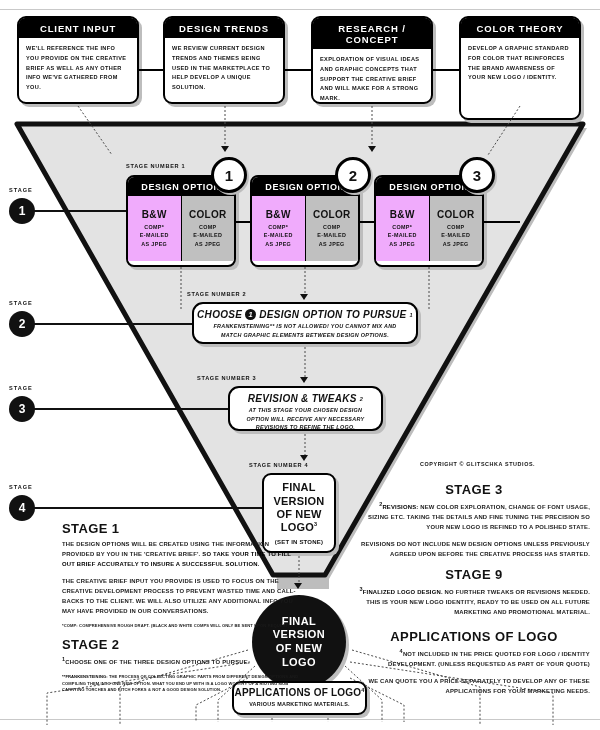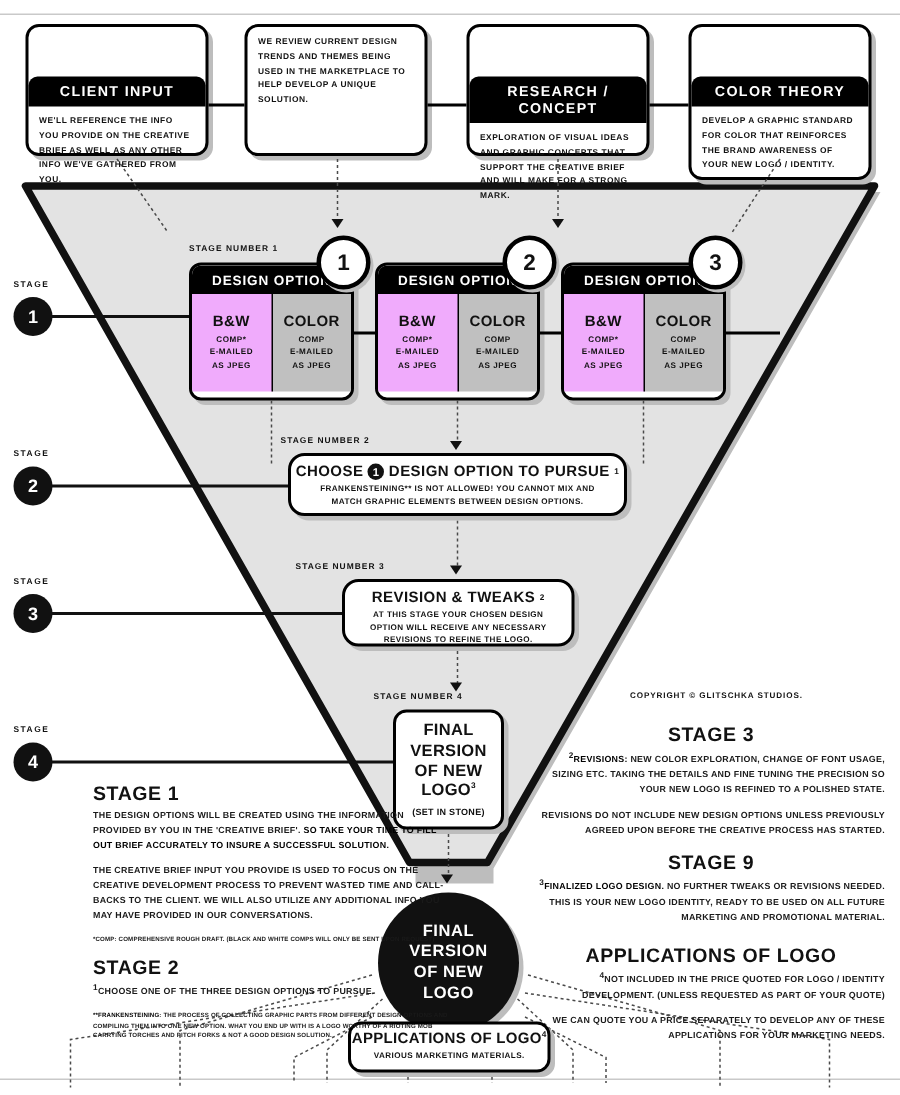--- a/index.html
+++ b/index.html
@@ -17,21 +17,21 @@
   .page-rule.top{top:9px;}
   .page-rule.bottom{top:719px;}
 
   
   .rbox{position:absolute;box-sizing:border-box;border-radius:9px;
         background:#fff;border:2.5px solid #000;
         box-shadow:3px 3px 0 0 #bdbdbd;}
   .rbox .hdr{
     background:#000;color:#fff;border-radius:6px 6px 0 0;
     text-align:center;font-weight:bold;letter-spacing:.9px;
-    font-size:9.5px;padding:5px 2px 4px 2px;margin-top:33px;
+    font-size:9.5px;padding:5px 2px 4px 2px;
   }
   .rbox .body{
     padding:6px 7px 5px 7px;font-size:5.6px;line-height:1.75;
     letter-spacing:.35px;font-weight:bold;color:#111;text-align:left;
   }
   .funnel{position:absolute;left:0;top:0;}
 
   
   .hline{position:absolute;background:#000;height:2px;}
 
@@ -65,21 +65,21 @@
   .numcircle{position:absolute;width:30px;height:30px;border-radius:50%;
     background:#fff;border:3px solid #000;display:flex;align-items:center;
     justify-content:center;font-weight:bold;font-size:15px;color:#111;
     box-shadow:2px 2px 0 0 #bdbdbd;}
 
   .stagenum{position:absolute;font-size:5.6px;font-weight:bold;letter-spacing:.7px;color:#111;}
 
   
   .midbox{position:absolute;box-sizing:border-box;border-radius:11px;
      background:#fff;border:2.5px solid #000;box-shadow:3px 3px 0 0 #bdbdbd;
-     text-align:center;}
+     text-align:center;font-style:italic;}
   .midbox .t1{font-size:10px;font-weight:bold;letter-spacing:.3px;margin:5px 0 2px 0;
      display:flex;align-items:center;justify-content:center;gap:3px;}
   .midbox .t2{font-size:5.4px;font-weight:bold;line-height:1.6;letter-spacing:.3px;
      padding:0 9px 5px 9px;}
   .inline-dot{display:inline-flex;width:11px;height:11px;border-radius:50%;
      background:#111;color:#fff;font-size:7.5px;align-items:center;justify-content:center;
      font-weight:bold;}
   .sup{font-size:5.5px;vertical-align:super;font-weight:bold;}
 
   
@@ -127,20 +127,21 @@
 
     <polygon points="17,124 583,124 325,575 325,585 273,585 273,575 17,124" fill="#bdbdbd" transform="translate(4,4)"></polygon>
     <polygon points="17,124 583,124 325,575 273,575 17,124" fill="#e3e3e3" stroke="#111111" stroke-width="5" stroke-linejoin="round"></polygon>
   </svg>
 
   <div class="rbox" style="left:17px;top:16px;width:122px;height:88px;">
     <div class="hdr">CLIENT INPUT</div>
     <div class="body">WE'LL REFERENCE THE INFO YOU PROVIDE ON THE CREATIVE BRIEF AS WELL AS ANY OTHER INFO WE'VE GATHERED FROM YOU.</div>
   </div>
   <div class="rbox" style="left:163px;top:16px;width:122px;height:88px;">
+    <div class="hdr">DESIGN TRENDS</div>
     <div class="body">WE REVIEW CURRENT DESIGN TRENDS AND THEMES BEING USED IN THE MARKETPLACE TO HELP DEVELOP A UNIQUE SOLUTION.</div>
   </div>
   <div class="rbox" style="left:311px;top:16px;width:122px;height:88px;">
     <div class="hdr">RESEARCH / CONCEPT</div>
     <div class="body">EXPLORATION OF VISUAL IDEAS AND GRAPHIC CONCEPTS THAT SUPPORT THE CREATIVE BRIEF AND WILL MAKE FOR A STRONG MARK.</div>
   </div>
   <div class="rbox" style="left:459px;top:16px;width:122px;height:104px;">
     <div class="hdr">COLOR THEORY</div>
     <div class="body">DEVELOP A GRAPHIC STANDARD FOR COLOR THAT REINFORCES THE BRAND AWARENESS OF YOUR NEW LOGO / IDENTITY.</div>
   </div>

